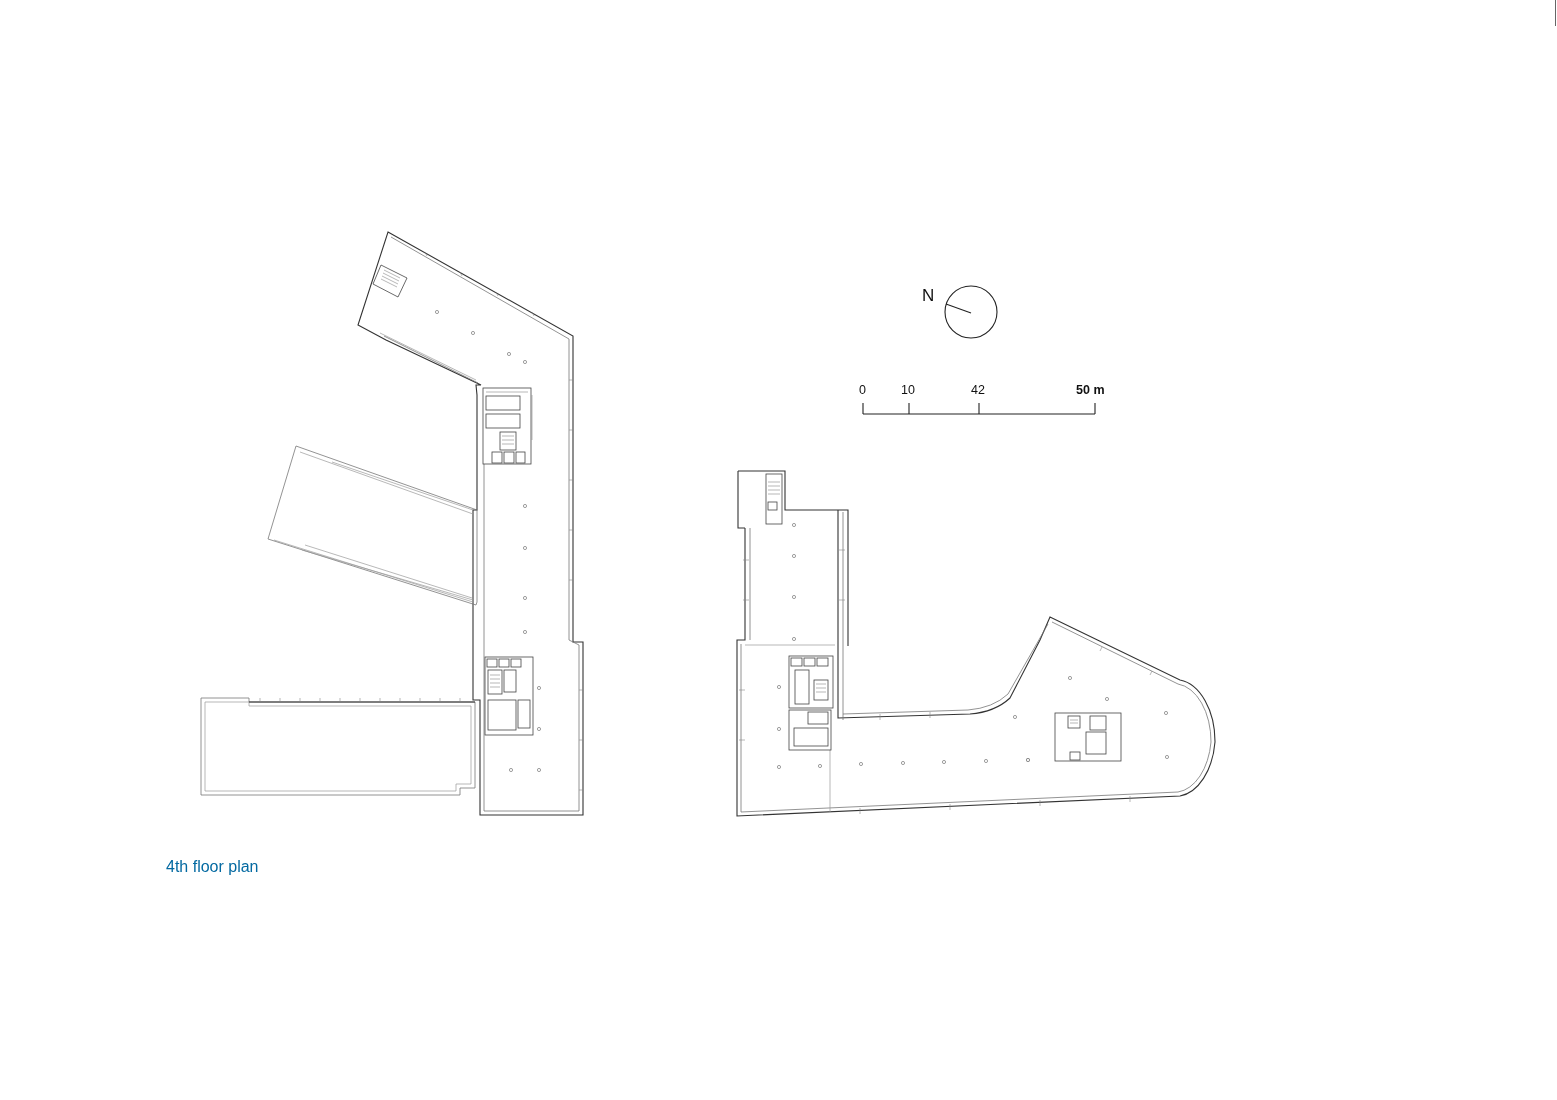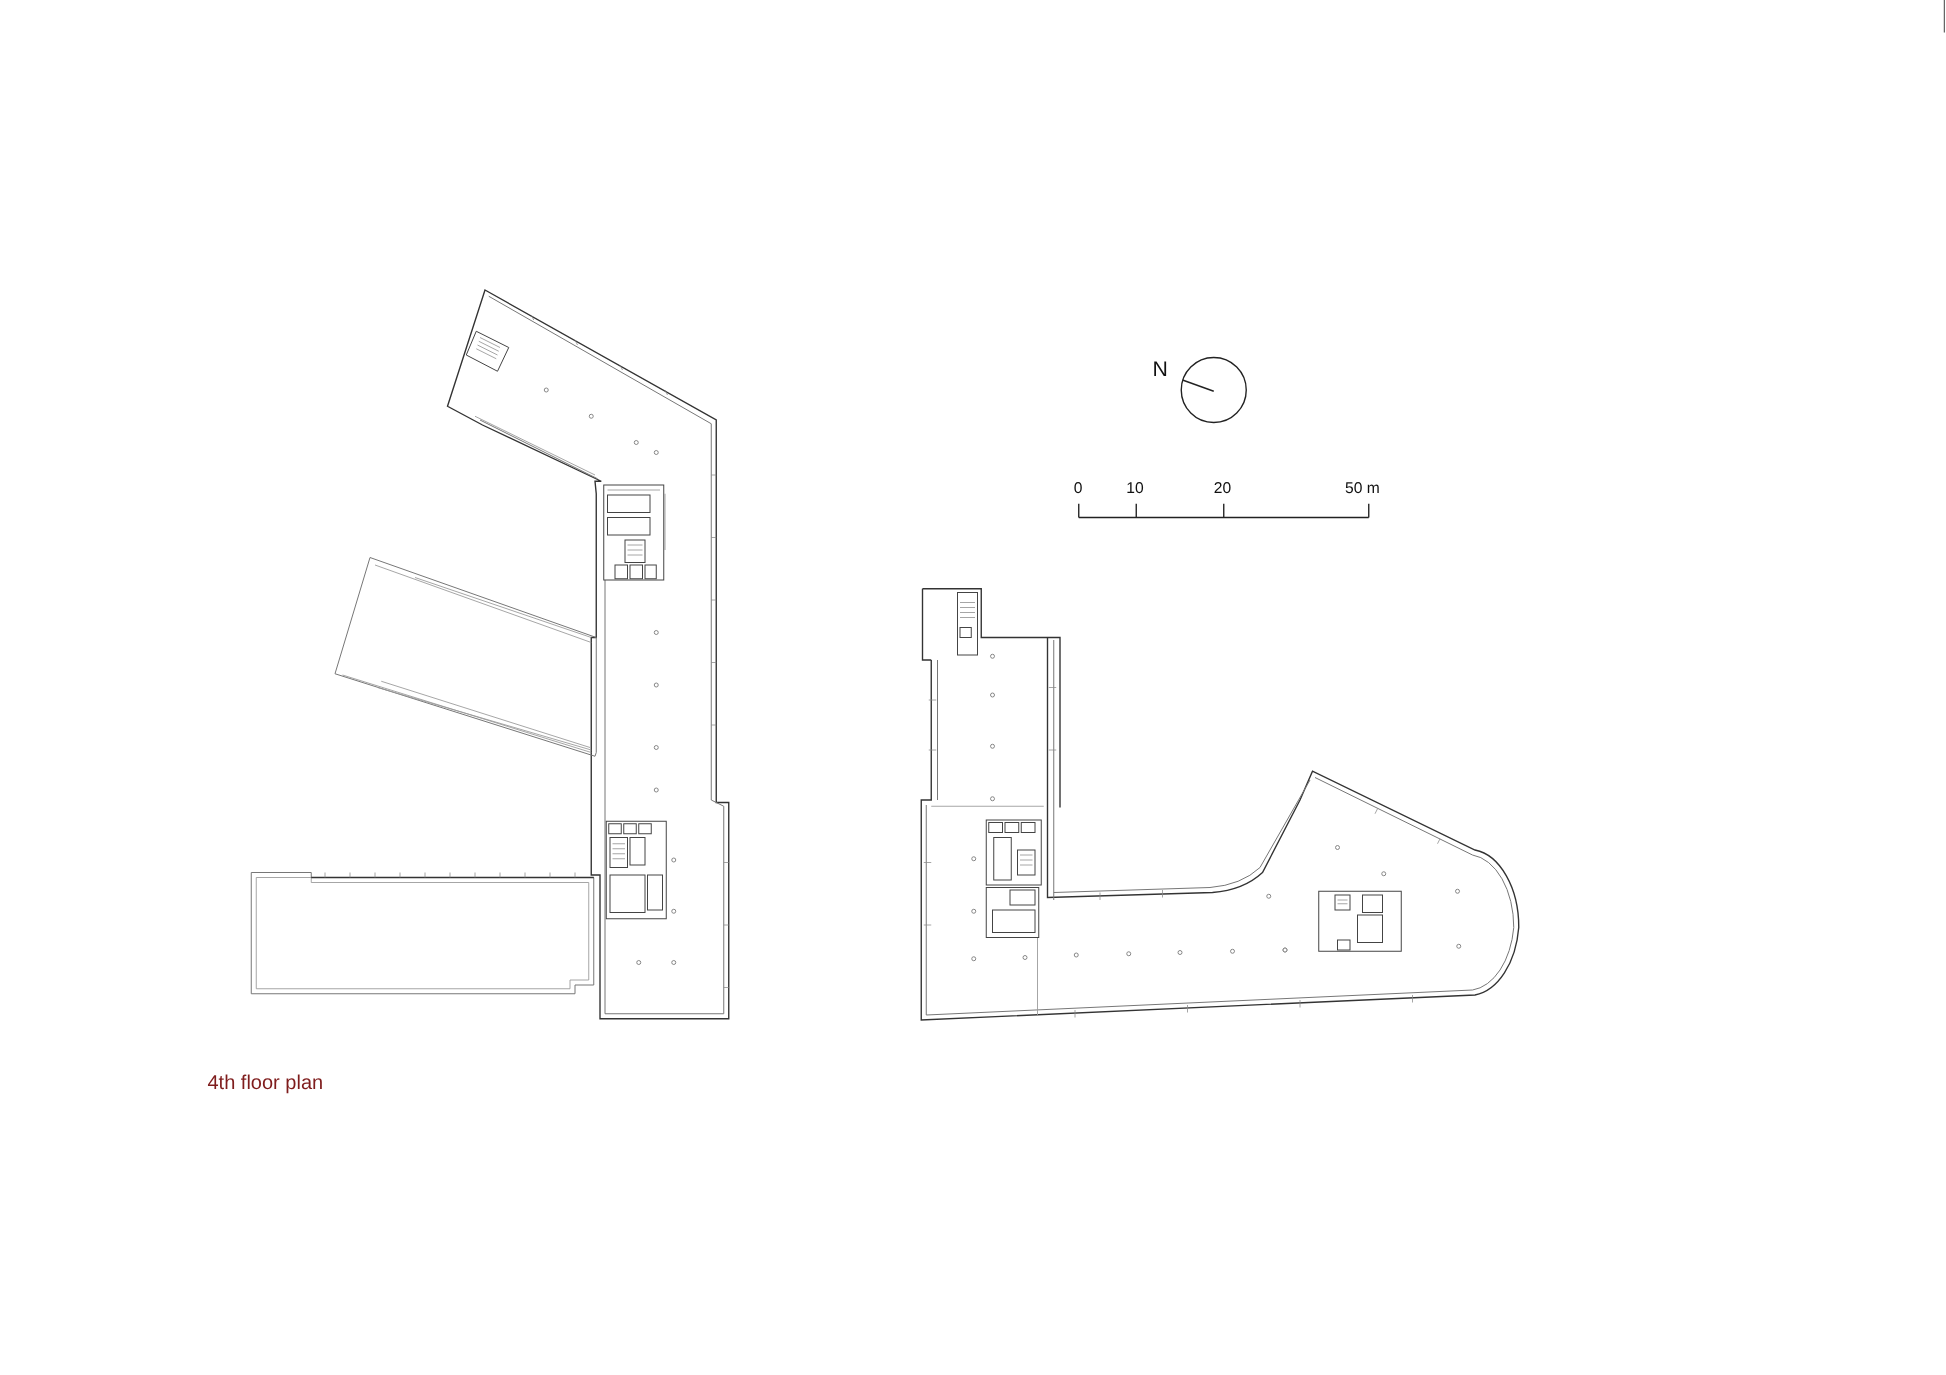--- a/index.html
+++ b/index.html
@@ -1,20 +1,20 @@
 <!DOCTYPE html>
 <html><head>
 <meta charset="utf-8">
 <style>
   html, body { margin: 0; padding: 0; background: #ffffff; }
   body { width: 1557px; height: 1100px; position: relative; overflow: hidden;
          font-family: "Liberation Sans", sans-serif; color: #111; }
   .page-edge { position: absolute; left: 1555px; top: 0; width: 1px; height: 26px; background: #666; }
   svg.plan { position: absolute; left: 0; top: 0; }
-  .caption { position: absolute; left: 166px; top: 858px; font-size: 16px; color: #7f1d1d; text-align: right; }
+  .caption { position: absolute; left: 166px; top: 858px; font-size: 16px; color: #0369a1; text-align: right; }
   .north-label { position: absolute; left: 922px; top: 286px; font-size: 17px; color: #111; }
   .scale-tick-label { position: absolute; top: 383px; font-size: 12.5px; color: #111; }
   .wall { fill: none; stroke: #333; stroke-width: 1.1; }
   .wall2 { fill: none; stroke: #777; stroke-width: 0.8; }
   .thin { fill: none; stroke: #999; stroke-width: 0.7; }
   .core { fill: #fff; stroke: #444; stroke-width: 0.8; }
   .col { fill: #fff; stroke: #777; stroke-width: 0.7; }
   .hatch { stroke: #888; stroke-width: 0.6; }
 </style>
 </head>
@@ -226,16 +226,16 @@
     <line x1="909" y1="403" x2="909" y2="414" stroke="#222" stroke-width="1.1"></line>
     <line x1="979" y1="403" x2="979" y2="414" stroke="#222" stroke-width="1.1"></line>
     <line x1="1095" y1="403" x2="1095" y2="414" stroke="#222" stroke-width="1.1"></line>
   </g>
 </svg>
 
 <div class="north-label">N</div>
 
 <div class="scale-tick-label" style="left:859px;">0</div>
 <div class="scale-tick-label" style="left:901px;text-align:center;">10</div>
-<div class="scale-tick-label" style="left:971px;">20</div>
-<div class="scale-tick-label" style="left:1076px;">50 m</div>
+<div class="scale-tick-label" style="left:971px;">42</div>
+<div class="scale-tick-label" style="left:1076px;font-weight:bold;">50 m</div>
 
 <div class="caption">4th floor plan</div>
 
 </body></html>

